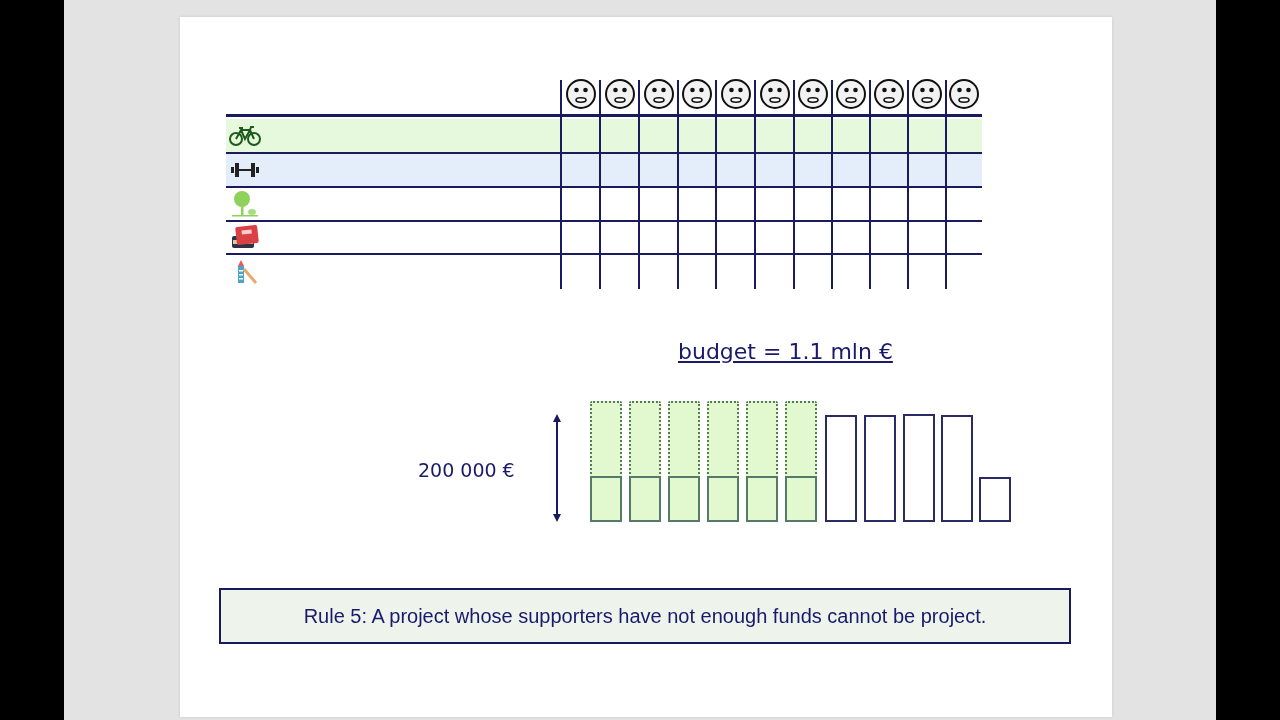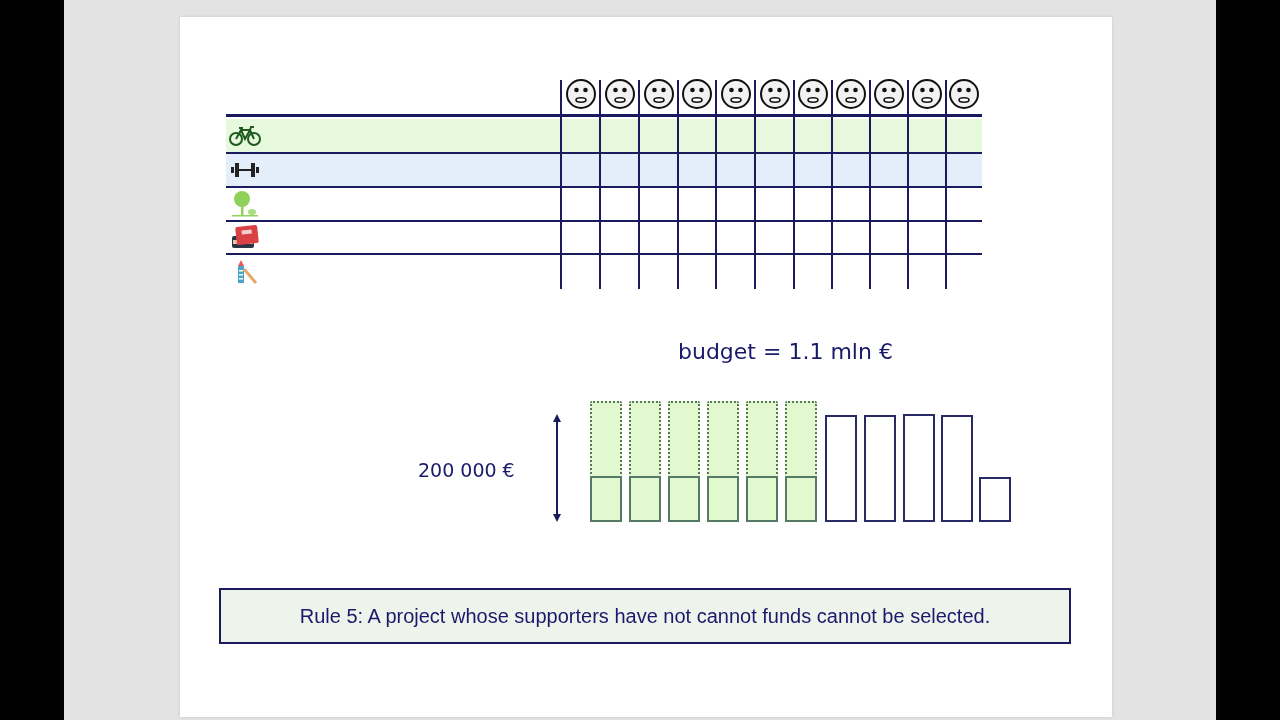--- a/index.html
+++ b/index.html
@@ -2,21 +2,21 @@
 <html><head>
 <meta charset="utf-8">
 <style>
   html, body { margin:0; padding:0; }
   body { width:1280px; height:720px; background:#000; position:relative; overflow:hidden;
          font-family:"DejaVu Sans", "Liberation Sans", sans-serif; }
   .stage { position:absolute; left:64px; top:0; width:1152px; height:720px; background:#e3e3e3; }
   .slide { position:absolute; left:180px; top:17px; width:932px; height:700px; background:#fff;
            box-shadow:0 0 3px rgba(0,0,0,0.12); }
   .abs { position:absolute; }
-  .navy { color:#16166b; }
+  .navy { color:#16166b;text-decoration:underline; }
 
   
   .row-bg { position:absolute; left:226px; width:756px; }
   .hline { position:absolute; left:226px; width:756px; height:2px; background:#1a1a5e; }
   .vline { position:absolute; width:2px; background:#1a1a5e; top:80px; height:209px; }
   .label { position:absolute; left:270px; font-size:19px; color:#111; white-space:nowrap; line-height:20px; }
   .ico { position:absolute; left:229px; width:32px; height:28px; display:flex; align-items:center; justify-content:center; }
   .mark { position:absolute; font-size:20px; font-weight:bold; color:#3d7a25; width:38px; text-align:center; line-height:22px; }
   .mark.dark { color:#3f6b45; }
   .mark.faint { color:#d8ecd8; font-weight:normal; }
@@ -233,14 +233,14 @@
     <div class="bar-green" style="left:785px;top:401px;width:32px;height:121px;"></div>
     <div class="bar-green-solid" style="left:785px;top:476px;width:32px;height:46px;"></div>
     <div class="bar-white" style="left:825px;top:415px;width:32px;height:107px;"></div>
     <div class="bar-white" style="left:864px;top:415px;width:32px;height:107px;"></div>
     <div class="bar-white" style="left:903px;top:414px;width:32px;height:108px;"></div>
     <div class="bar-white" style="left:941px;top:415px;width:32px;height:107px;"></div>
     <div class="bar-white" style="left:979px;top:477px;width:32px;height:45px;"></div>
   </div>
 
 <div class="rule-box">
-  <span>Rule 5: A project whose supporters have not cannot funds cannot be selected.</span>
+  <span>Rule 5: A project whose supporters have not enough funds cannot be project.</span>
 </div>
 
 </body></html>

